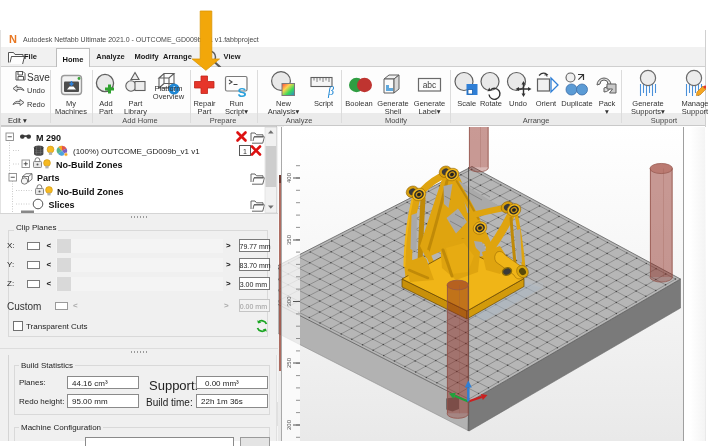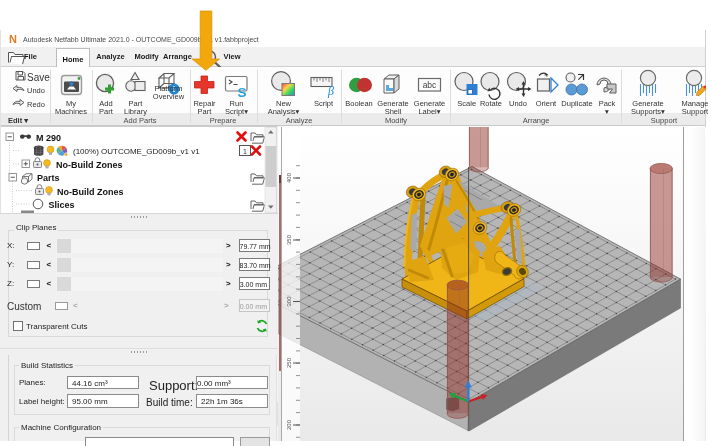--- a/index.html
+++ b/index.html
@@ -117,41 +117,41 @@
       <line x1="698.5" y1="84" x2="698.5" y2="96"></line>
       <line x1="701.5" y1="84" x2="701.5" y2="93"></line>
     </g>
     <circle cx="694" cy="78" r="7.6" fill="#ececec" stroke="#6a6a6a" stroke-width="1.2"></circle>
     <path d="M697,92 l6,-6 3,3 -6,6 -3.6,0.6 z" fill="#f5a623" stroke="#c87f12" stroke-width="0.7"></path>
     <circle cx="705" cy="87" r="1.6" fill="#e0392f"></circle>
   </svg>
 <div class="abs" style="left:27px;top:72px;font-size:10px;color:#333">Save</div>
 <div class="abs" style="left:27px;top:86px;font-size:7.5px;color:#333">Undo</div>
 <div class="abs" style="left:27px;top:100px;font-size:7.5px;color:#333">Redo</div>
-<div class="abs" style="left:8px;top:115.5px;font-size:7.5px;color:#333;font-weight:bold">Edit ▾</div>
+<div class="abs" style="left:8px;top:115.5px;font-size:7.5px;color:#333;font-weight:normal">Edit ▾</div>
 <div class="lbl" style="left:41px;top:99.5px;width:60px">My<br>Machines</div>
 <div class="lbl" style="left:76px;top:99.5px;width:60px">Add<br>Part</div>
 <div class="lbl" style="left:105.5px;top:99.5px;width:60px">Part<br>Library</div>
 <div class="lbl" style="left:138.5px;top:85px;width:60px">Platform<br>Overview</div>
 <div class="lbl" style="left:174.5px;top:99.5px;width:60px">Repair<br>Part</div>
 <div class="lbl" style="left:206.5px;top:99.5px;width:60px">Run<br>Script▾</div>
 <div class="lbl" style="left:253.5px;top:99.5px;width:60px">New<br>Analysis▾</div>
 <div class="lbl" style="left:363px;top:99.5px;width:60px">Generate<br>Shell</div>
 <div class="lbl" style="left:399.5px;top:99.5px;width:60px">Generate<br>Label▾</div>
 <div class="lbl" style="left:577px;top:99.5px;width:60px">Pack<br>▾</div>
 <div class="lbl" style="left:618px;top:99.5px;width:60px">Generate<br>Supports▾</div>
 <div class="lbl" style="left:665px;top:99.5px;width:60px">Manage<br>Support</div>
 <div class="lbl" style="left:293.5px;top:99.5px;width:60px">Script</div>
 <div class="lbl" style="left:329px;top:99.5px;width:60px">Boolean</div>
 <div class="lbl" style="left:436.7px;top:99.5px;width:60px">Scale</div>
 <div class="lbl" style="left:461px;top:99.5px;width:60px">Rotate</div>
 <div class="lbl" style="left:488px;top:99.5px;width:60px">Undo</div>
 <div class="lbl" style="left:516px;top:99.5px;width:60px">Orient</div>
 <div class="lbl" style="left:547px;top:99.5px;width:60px">Duplicate</div>
-<div class="glbl" style="left:100px;width:80px">Add Parts</div>
+<div class="glbl" style="left:100px;width:80px">Add Home</div>
 <div class="glbl" style="left:183px;width:80px">Prepare</div>
 <div class="glbl" style="left:259px;width:80px">Analyze</div>
 <div class="glbl" style="left:356px;width:80px">Modify</div>
 <div class="glbl" style="left:496px;width:80px">Arrange</div>
 <div class="glbl" style="left:624px;width:80px">Support</div>
 <div class="abs" style="left:1px;top:126px;width:276px;height:87px;background:#fff;border-right:1px solid #b9b9b9;border-top:1px solid #ccc"></div>
 <div class="abs" style="left:277px;top:126px;width:7px;height:315px;background:#f0f0f0"></div>
 <svg width="284" height="87" viewBox="0 126 284 87" style="position:absolute;left:0;top:126px">
     <g stroke="#bdbdbd" stroke-width="0.8" stroke-dasharray="1,1.5">
       <line x1="9.5" y1="140" x2="9.5" y2="177"></line>
@@ -269,22 +269,22 @@
   </svg>
 <div class="abs" style="left:0;top:348px;width:284px;height:7px;background:#f0f0f0;border-top:1px solid #ddd"></div>
 <div class="abs" style="left:131px;top:350.5px;width:18px;height:2px;background:repeating-linear-gradient(to right,#9a9a9a 0,#9a9a9a 1px,transparent 1px,transparent 3px)"></div>
 <div class="abs" style="left:0;top:355px;width:284px;height:86px;background:#f0f0f0"></div>
 <div class="abs" style="left:8px;top:355px;width:1px;height:86px;background:#d4d4d4"></div>
 <div class="abs" style="left:14px;top:365px;width:256px;height:50px;border:1px solid #d9d9d9"></div>
 <div class="abs" style="left:19px;top:361px;background:#f0f0f0;padding:0 2px;font-size:8px;color:#222">Build Statistics</div>
 <div class="abs" style="left:19px;top:378px;font-size:8px;color:#222">Planes:</div>
 <div class="box" style="left:67px;top:375.5px;width:72px;height:13.5px;padding:2px 0 0 4px">44.16 cm³</div>
 <div class="abs" style="left:149px;top:378px;font-size:13px;color:#222">Support:</div>
-<div class="box" style="left:196px;top:375.5px;width:72px;height:13.5px;padding:2px 0 0 0">0.00 mm³</div>
-<div class="abs" style="left:19px;top:396.5px;font-size:8px;color:#222">Label height:</div>
+<div class="box" style="left:196px;top:375.5px;width:72px;height:13.5px;padding:2px 0 0 8px">0.00 mm³</div>
+<div class="abs" style="left:19px;top:396.5px;font-size:8px;color:#222">Redo height:</div>
 <div class="box" style="left:67px;top:394px;width:72px;height:13.5px;padding:2px 15px 0 4px">95.00 mm</div>
 <div class="abs" style="left:146px;top:396.5px;font-size:10px;color:#222">Build time:</div>
 <div class="box" style="left:196px;top:394px;width:72px;height:13.5px;padding:2px 0 0 4px">22h 1m 36s</div>
 <div class="abs" style="left:14px;top:427px;width:256px;height:14px;border:1px solid #d9d9d9;border-bottom:none"></div>
 <div class="abs" style="left:19px;top:423px;background:#f0f0f0;padding:0 2px;font-size:8px;color:#222">Machine Configuration</div>
 <div class="box" style="left:85px;top:436.5px;width:149px;height:10px"></div>
 <div class="abs" style="left:240px;top:436.5px;width:30px;height:10px;background:#e4e4e4;border:1px solid #9a9a9a"></div>
 <div class="abs" style="left:276px;top:355px;width:7px;height:86px;background:#f5f5f5;border-left:1px solid #e0e0e0"></div>
 <div class="abs" style="left:277px;top:402px;width:5px;height:24px;background:#e0e0e0"></div>
 <svg width="428" height="314" viewBox="278 127 428 314" style="position:absolute;left:278px;top:127px">

